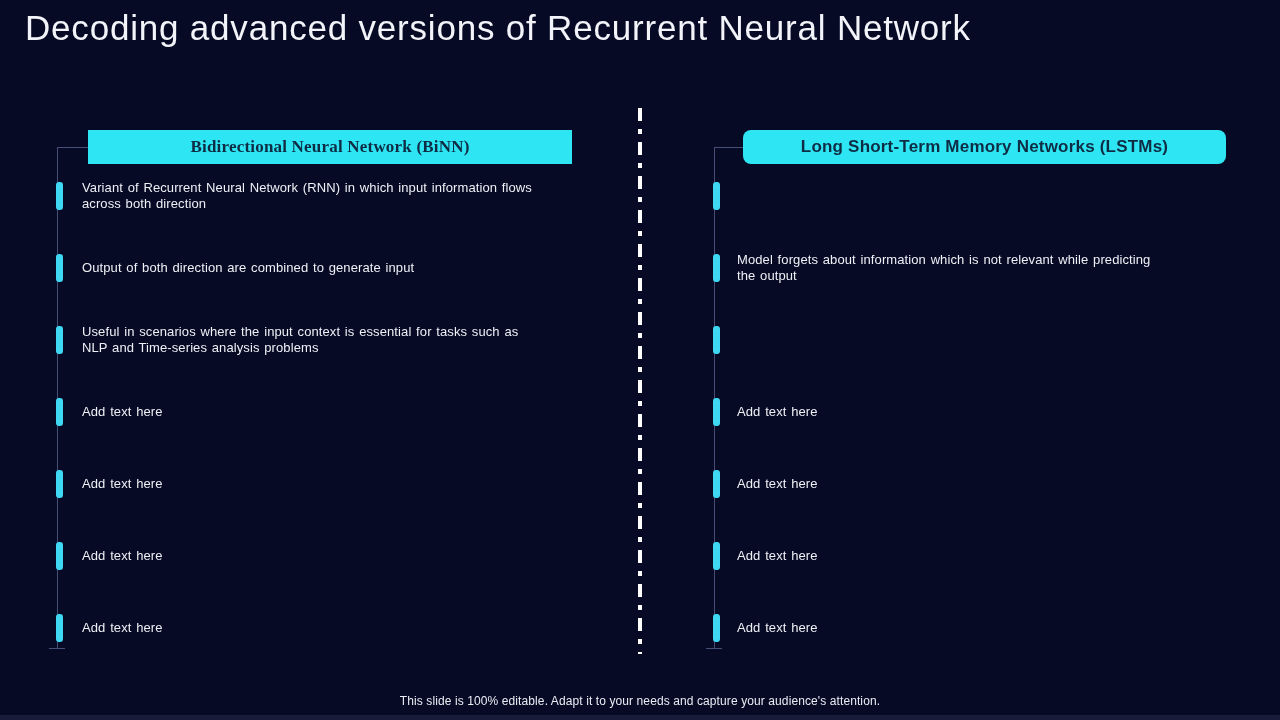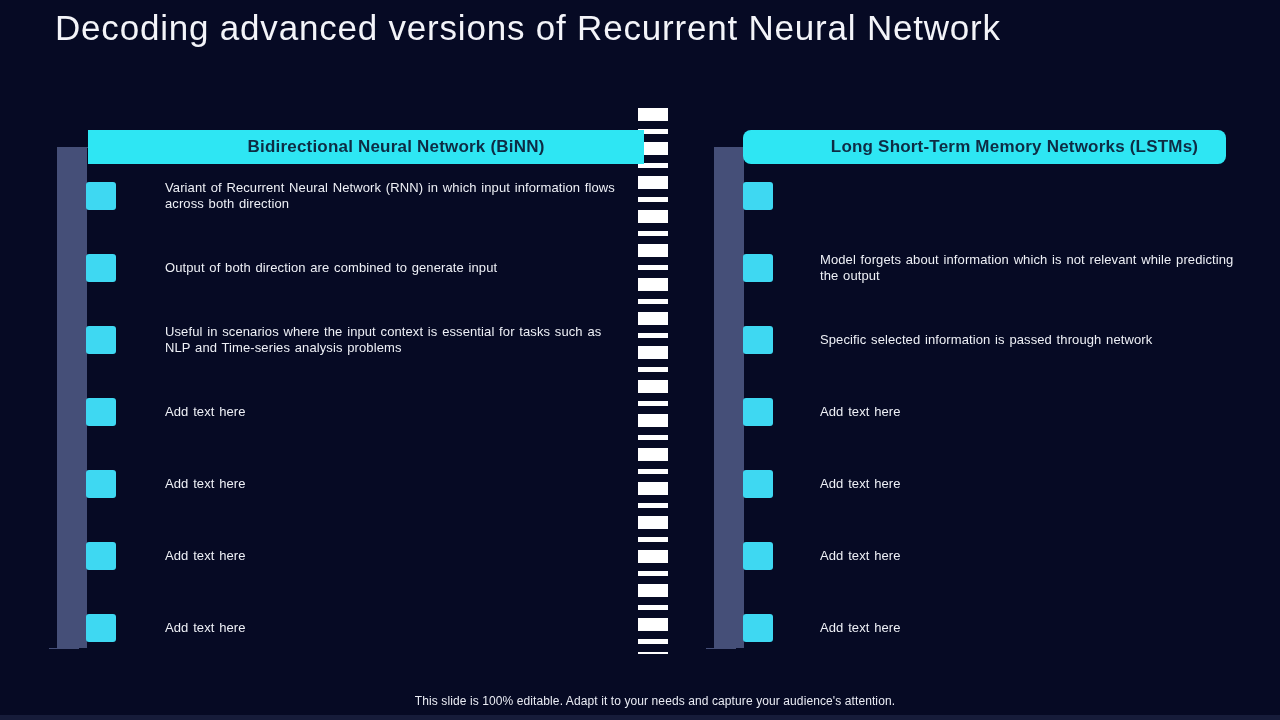--- a/index.html
+++ b/index.html
@@ -1,15 +1,15 @@
 <!DOCTYPE html>
 <html><head>
 <meta charset="utf-8">
 <style>
-  * { box-sizing: border-box; padding-left: 30px; }
+  * { box-sizing: border-box; }
   html,body { margin:0; padding:0; background:#060a24; }
   .slide {
     position:relative; width:1280px; height:720px; overflow:hidden;
     background:#060a24;
     font-family:"Liberation Sans", sans-serif;
   }
   .title {
     position:absolute; left:25px; top:8px; margin:0;
     font-size:35px; font-weight:300; letter-spacing:0.8px;
     color:#f3f4f9; white-space:nowrap;
@@ -23,21 +23,21 @@
     background:repeating-linear-gradient(to bottom,
       #ffffff 0px 13px, transparent 13px 21px,
       #ffffff 21px 26px, transparent 26px 34px);
   }
   .colhead {
     position:absolute; top:130px; height:34px;
     display:flex; align-items:center; justify-content:center;
     background:#2ee6f3; color:#0e2c44;
     font-weight:bold; font-size:17px; letter-spacing:0.2px;
   }
-  .colhead.left  { left:88px;  width:556px; }
+  .colhead.left  { left:88px;  width:484px;font-family:Liberation Serif, serif; }
   .colhead.right { left:743px; width:483px;border-radius:8px; }
 
   .vline  { position:absolute; width:1px; top:147px; height:501px; background:#454f78; }
   .vline.left  { left:57px; }
   .vline.right { left:714px; }
   .hstub  { position:absolute; height:1px; top:147px; width:31px; background:#454f78; }
   .hstub.left  { left:57px; }
   .hstub.right { left:714px; }
   .endtick { position:absolute; height:1px; top:648px; width:16px; background:#454f78; }
   .endtick.left  { left:49px; }
@@ -126,21 +126,20 @@
     <div class="item r0">
       <span class="tick"></span>
     </div>
     <div class="item r1">
       <span class="tick"></span>
       <p class="itext">Model forgets about information which is not relevant  while predicting
 the output</p>
     </div>
     <div class="item r2">
       <span class="tick"></span>
-      <p class="itext">Specific selected information is passed through network</p>
     </div>
     <div class="item r3">
       <span class="tick"></span>
       <p class="itext">Add text here</p>
     </div>
     <div class="item r4">
       <span class="tick"></span>
       <p class="itext">Add text here</p>
     </div>
     <div class="item r5">

